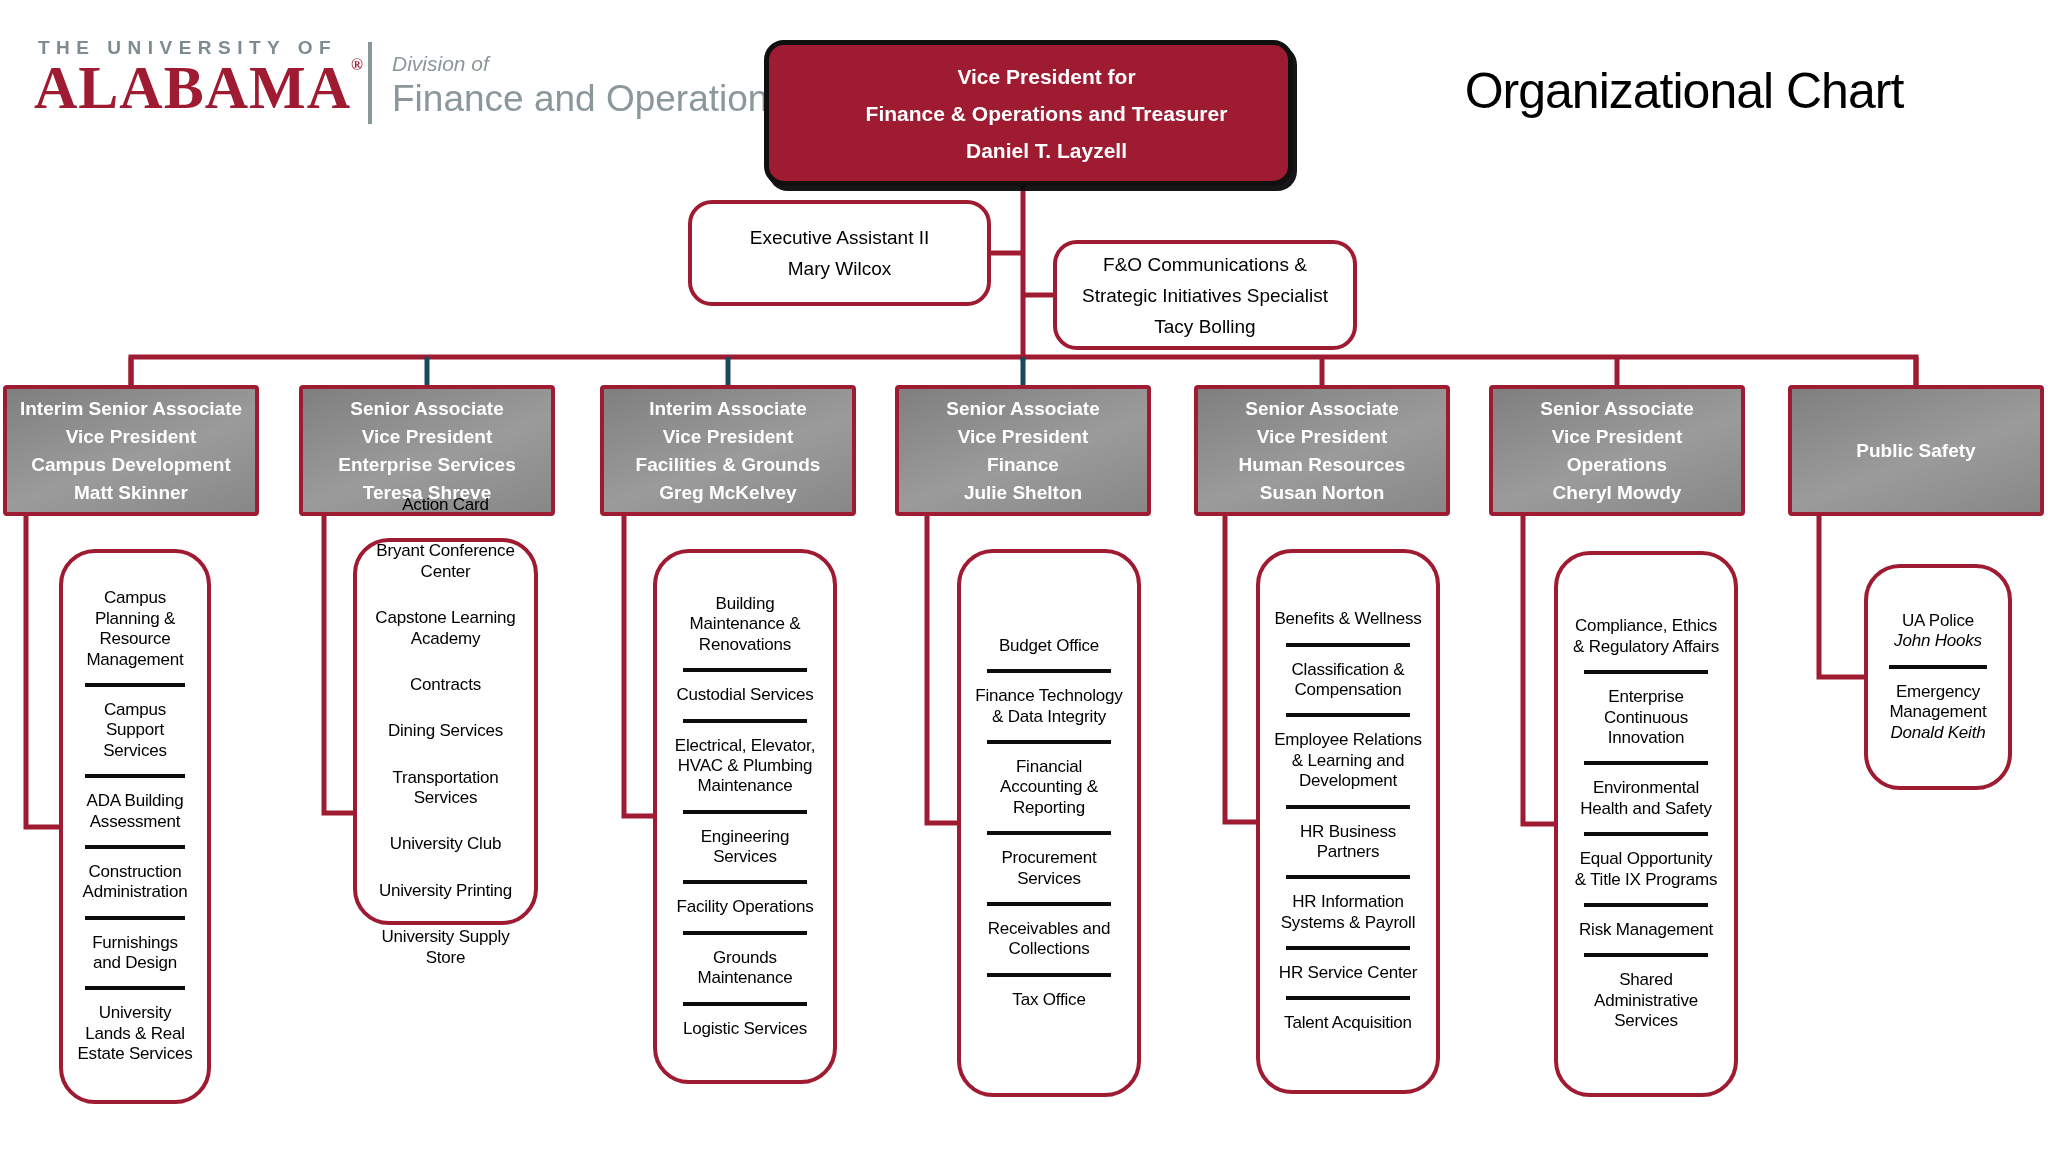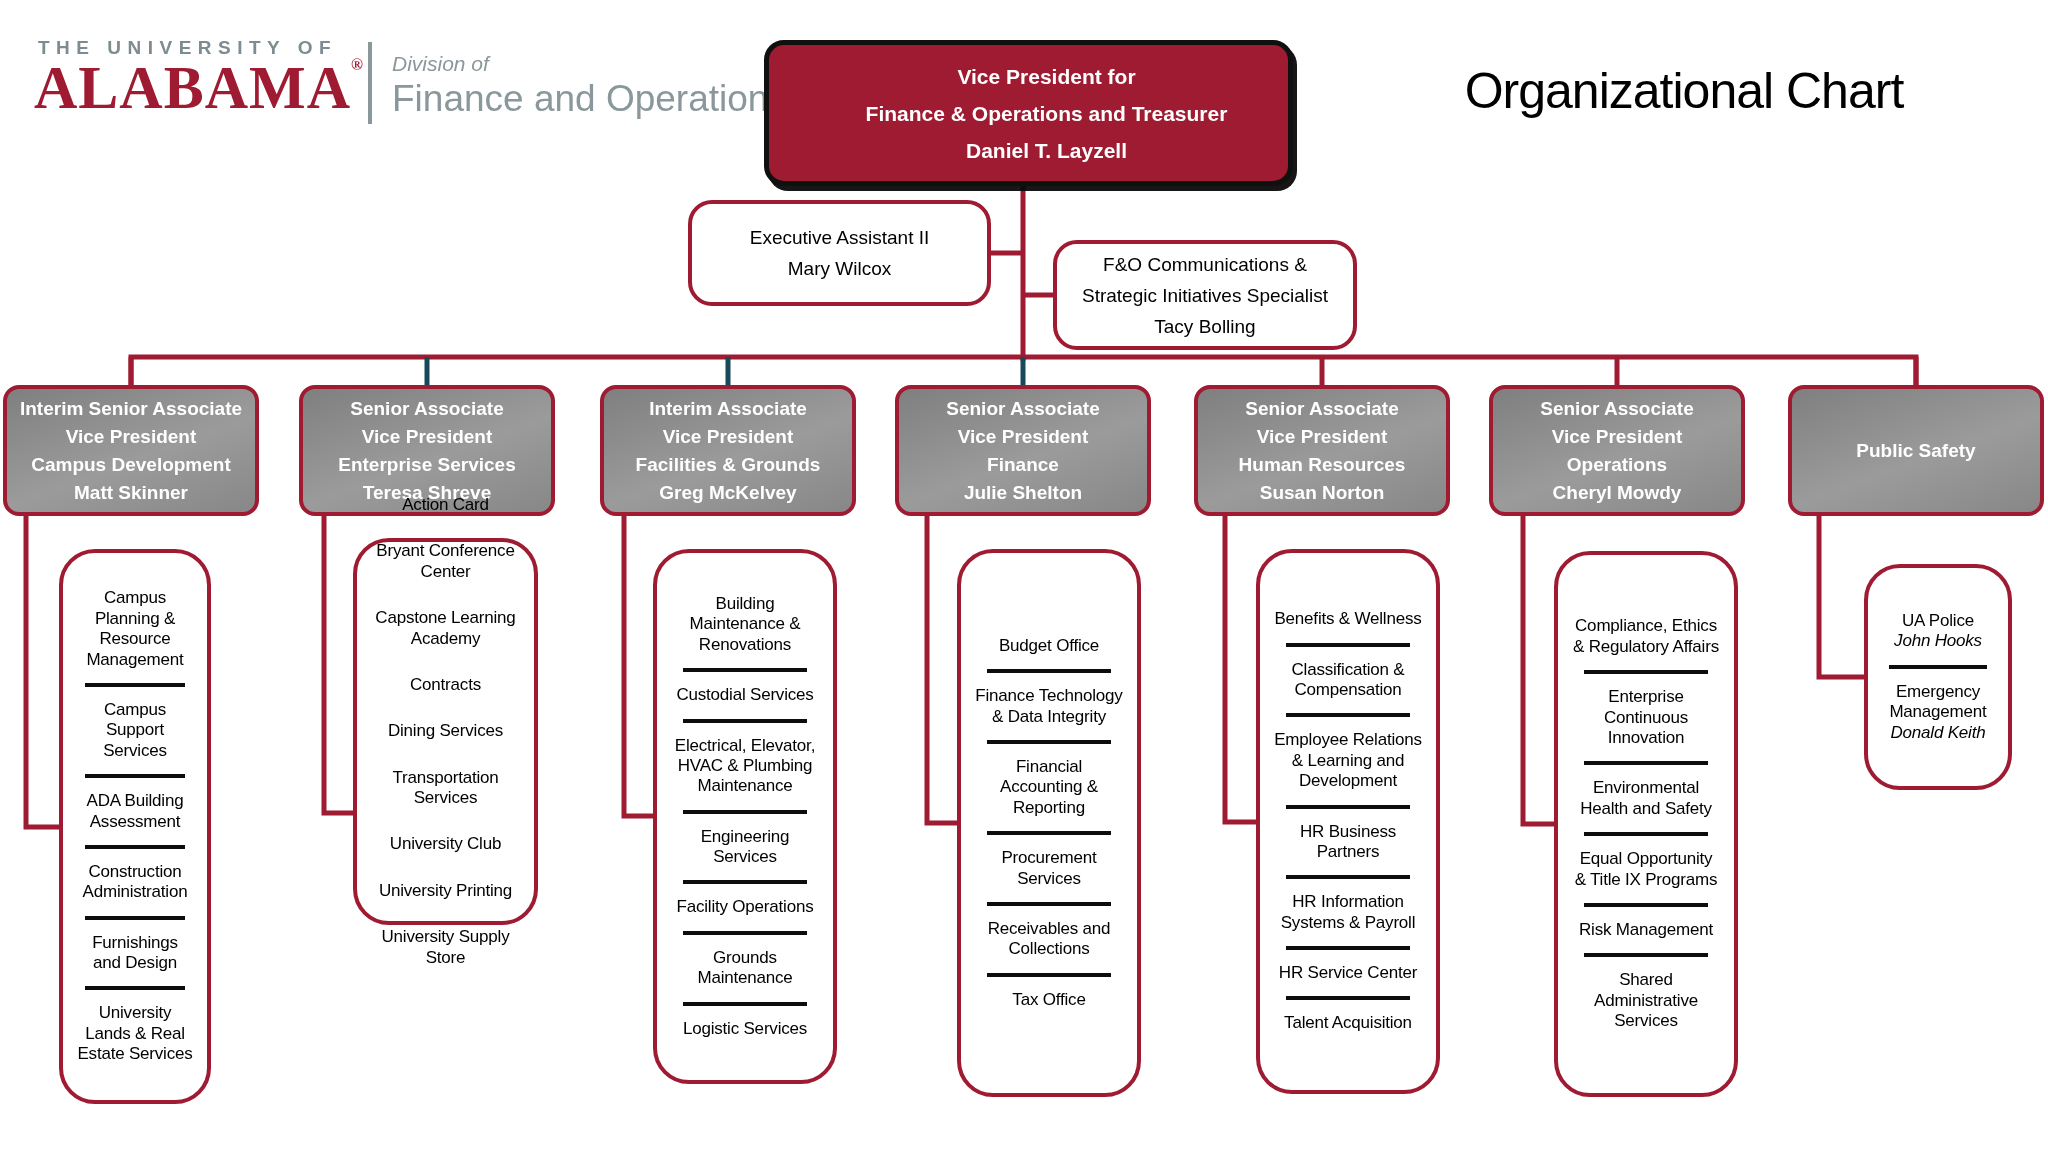--- a/index.html
+++ b/index.html
@@ -31,21 +31,21 @@
           color:#fff;font-weight:bold;font-size:21px;line-height:37px;text-align:center;padding-left:36px;}
   .assist{position:absolute;box-sizing:border-box;background:#fff;border:4px solid var(--crimson);
           border-radius:24px;display:flex;flex-direction:column;justify-content:center;
           align-items:center;text-align:center;color:#000;font-size:19px;line-height:31px;}
   .assist.ea{left:688px;top:200px;width:303px;height:106px;}
   .assist.fo{left:1053px;top:240px;width:304px;height:110px;}
 
   
   .hdr{position:absolute;top:385px;width:256px;height:131px;box-sizing:border-box;
        background:linear-gradient(160deg,#7f7f7f 0%,#9b9b9b 55%,#878787 100%);
-       border:4px solid var(--crimson);border-radius:16px;
+       border:4px solid var(--crimson);border-radius:4px;
        display:flex;flex-direction:column;justify-content:center;align-items:center;
        color:#fff;font-weight:bold;font-size:19px;line-height:28px;text-align:center;}
   .list{position:absolute;box-sizing:border-box;background:#fff;border:4px solid var(--crimson);
         border-radius:36px;display:flex;flex-direction:column;justify-content:center;
         padding:12px 6px;}
   .item{font-size:17px;line-height:1.2;text-align:center;color:#000;margin:4px 0;
         padding:0 8px;letter-spacing:-0.2px;}
   .item .name{font-style:italic;}
   .divider{height:4px;background:#0d0d0d;width:76%;margin:9px auto;}
 </style>

